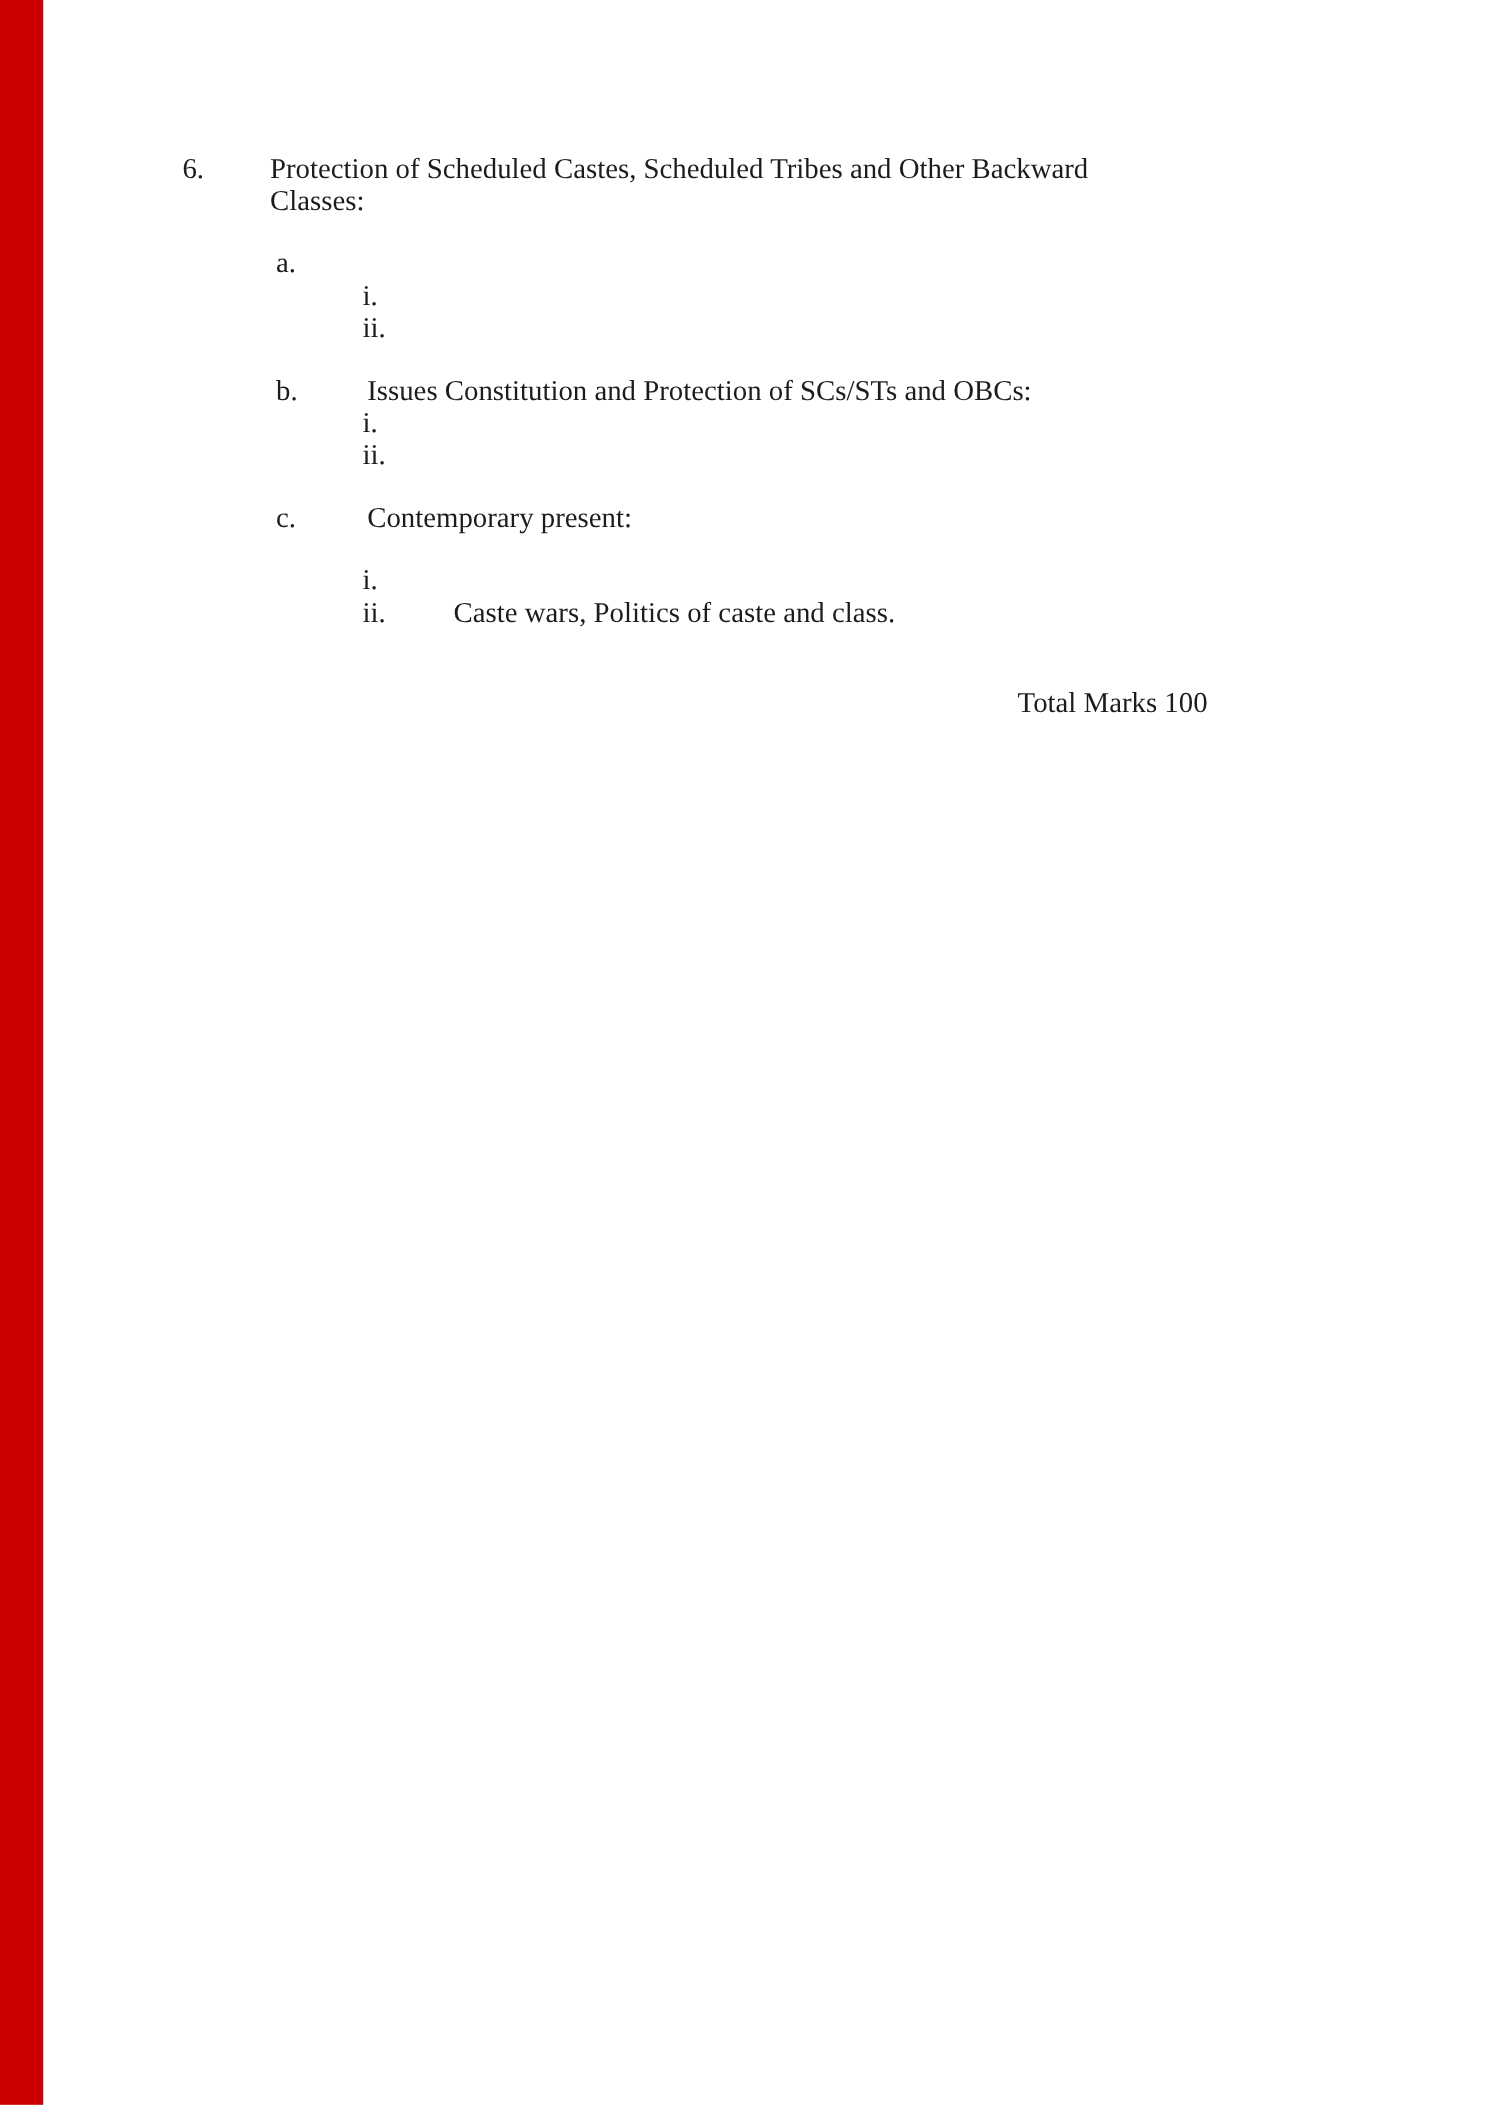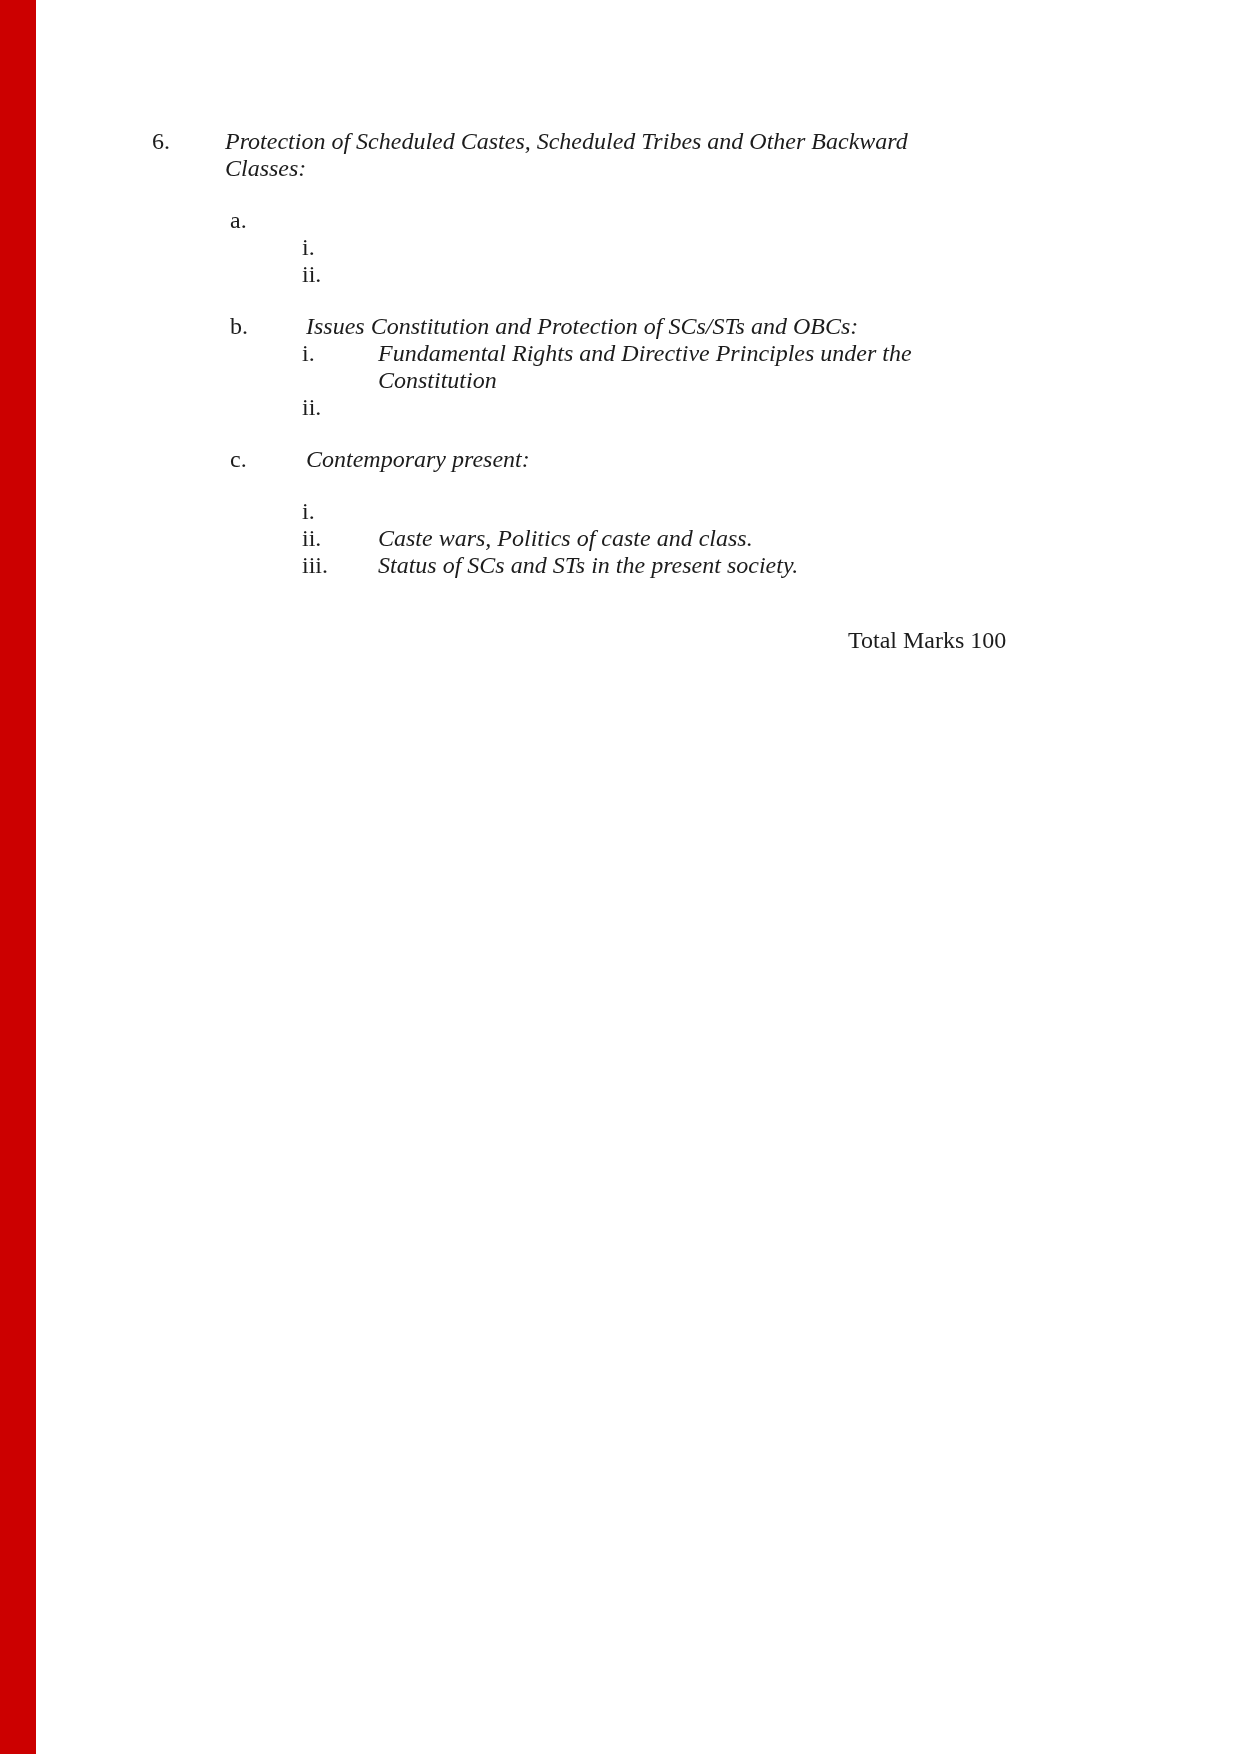--- a/index.html
+++ b/index.html
@@ -20,21 +20,21 @@
     background: #cc0000;
   }
   .content {
     position: absolute;
     left: 152px;
     top: 128px;
     width: 910px;
     font-size: 24px;
     line-height: 27px;
   }
-  .multiline { white-space: pre-line; font-style: italic; }
+  .multiline { white-space: pre-line; }
   .row { display: flex; align-items: flex-start; }
   .sec-label { width: 73px; flex: none; }
   .subsection { margin-top: 25px; margin-left: 78px; }
   .sub-label { width: 76px; flex: none; }
   .items { margin-left: 72px; }
   .items.gap-top { margin-top: 25px; }
   .item-label { width: 76px; flex: none; }
   .item-text { flex: 1; }
   .footer { margin-top: 48px; margin-left: 696px; }
 </style>
@@ -67,45 +67,39 @@
     </div>
 
     <div class="subsection">
       <div class="row">
         <span class="sub-label">b.</span>
         <span class="multiline">Issues Constitution and Protection of SCs/STs and OBCs:</span>
       </div>
       <div class="items">
         <div class="row">
           <span class="item-label">i.</span>
-          <span class="item-text multiline">Fundamental Rights and Directive Principles under the
-Constitution</span>
         </div>
         <div class="row">
           <span class="item-label">ii.</span>
         </div>
       </div>
     </div>
 
     <div class="subsection">
       <div class="row">
         <span class="sub-label">c.</span>
         <span class="multiline">Contemporary present:</span>
       </div>
       <div class="items gap-top">
         <div class="row">
           <span class="item-label">i.</span>
         </div>
         <div class="row">
           <span class="item-label">ii.</span>
           <span class="item-text multiline">Caste wars, Politics of caste and class.</span>
         </div>
-        <div class="row">
-          <span class="item-label">iii.</span>
-          <span class="item-text multiline">Status of SCs and STs in the present society.</span>
-        </div>
       </div>
     </div>
 
     <div class="footer">Total Marks 100</div>
 
   </div>
 </div>
 
 </body></html>

